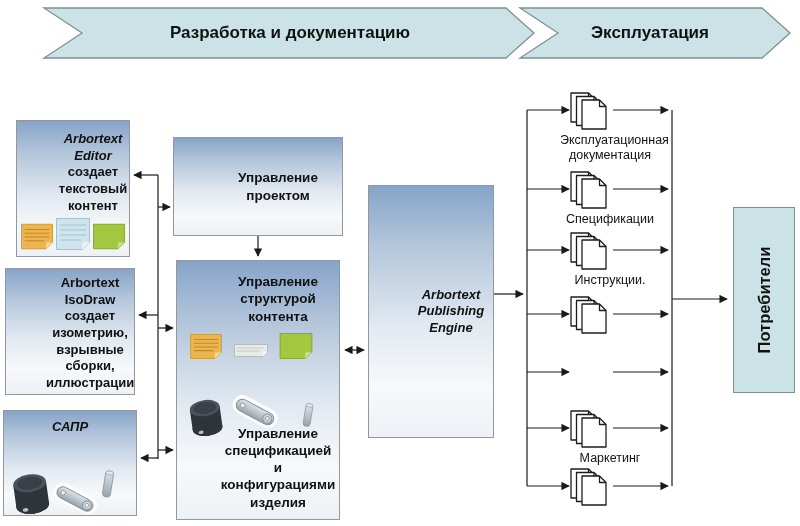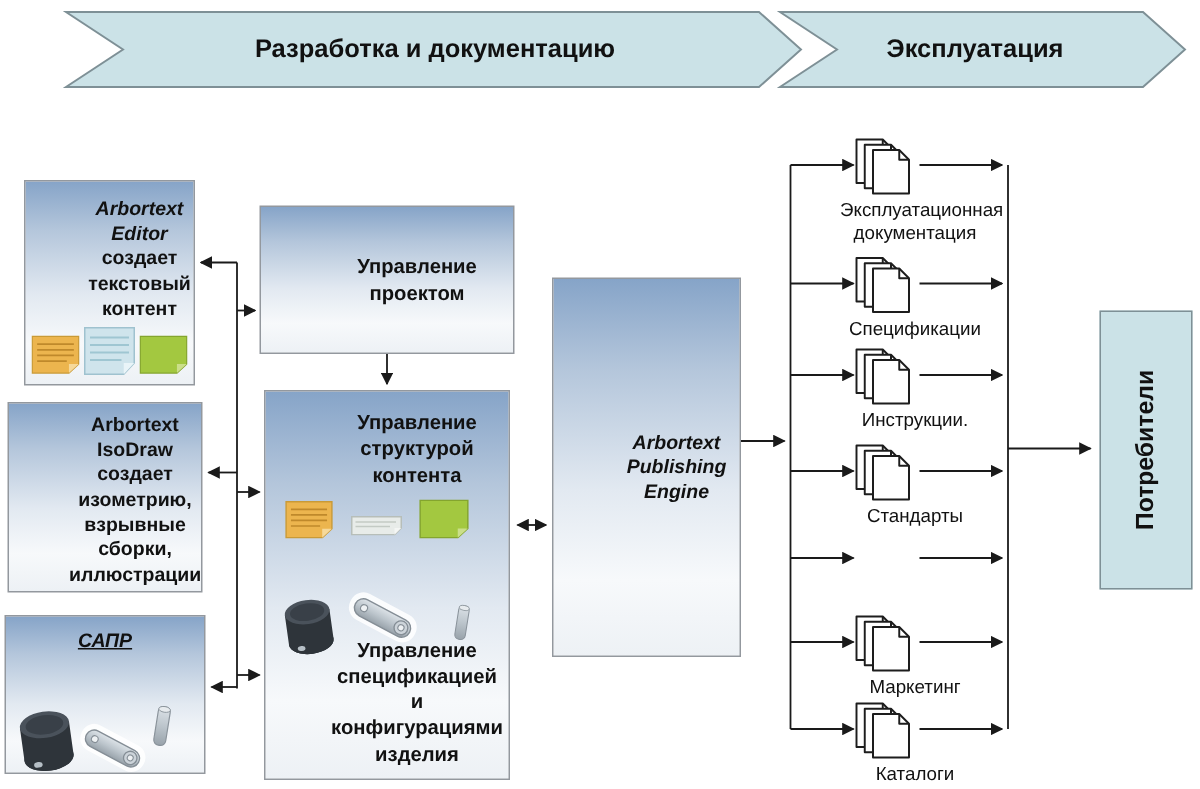--- a/index.html
+++ b/index.html
@@ -161,21 +161,21 @@
   <div class="gbox" style="left:5px; top:268px; width:130px; height:127px; padding-top:6px;">
     <div class="box-title ml">Arbortext
 IsoDraw</div>
     <div class="box-title ml">создает
 изометрию,
 взрывные
 сборки,
 иллюстрации</div>
   </div>
 
-  <div class="gbox" style="left:3px; top:410px; width:134px; height:106px; padding-top:8px;text-decoration:underline;">
+  <div class="gbox" style="left:3px; top:410px; width:134px; height:106px; padding-top:8px;">
     <div class="box-title it">САПР</div>
     <div class="parts-row" style="left:0; top:56px; width:134px; height:48px;">
       <svg class="abs" style="left:8px; top:4px; transform:rotate(-8deg);" width="38" height="44" viewBox="0 0 34 40">
           <use href="#cyl-part"></use>
         </svg>
       <svg class="abs" style="left:46px; top:14px;" width="50" height="36" viewBox="0 0 56 40">
           <use href="#link-part"></use>
         </svg>
       <svg class="abs" style="left:96px; top:2px;" width="16" height="30" viewBox="0 0 16 30">
           <use href="#pin-part"></use>
@@ -247,32 +247,30 @@
   <div class="stack" style="top:232px;">
     <svg class="stack-icon" width="40" height="39" viewBox="0 0 40 39">
         <use href="#doc-stack"></use>
       </svg>
     <div class="stack-label ml">Инструкции.</div>
   </div>
   <div class="stack" style="top:296px;">
     <svg class="stack-icon" width="40" height="39" viewBox="0 0 40 39">
         <use href="#doc-stack"></use>
       </svg>
-    <div class="stack-label ml">Стандарты</div>
   </div>
   <div class="stack" style="top:410px;">
     <svg class="stack-icon" width="40" height="39" viewBox="0 0 40 39">
         <use href="#doc-stack"></use>
       </svg>
     <div class="stack-label ml">Маркетинг</div>
   </div>
   <div class="stack" style="top:468px;">
     <svg class="stack-icon" width="40" height="39" viewBox="0 0 40 39">
         <use href="#doc-stack"></use>
       </svg>
-    <div class="stack-label ml">Каталоги</div>
   </div>
 
   <div id="consumers">
     <span class="vtext">Потребители</span>
   </div>
 
 </div>
 
 </body></html>

